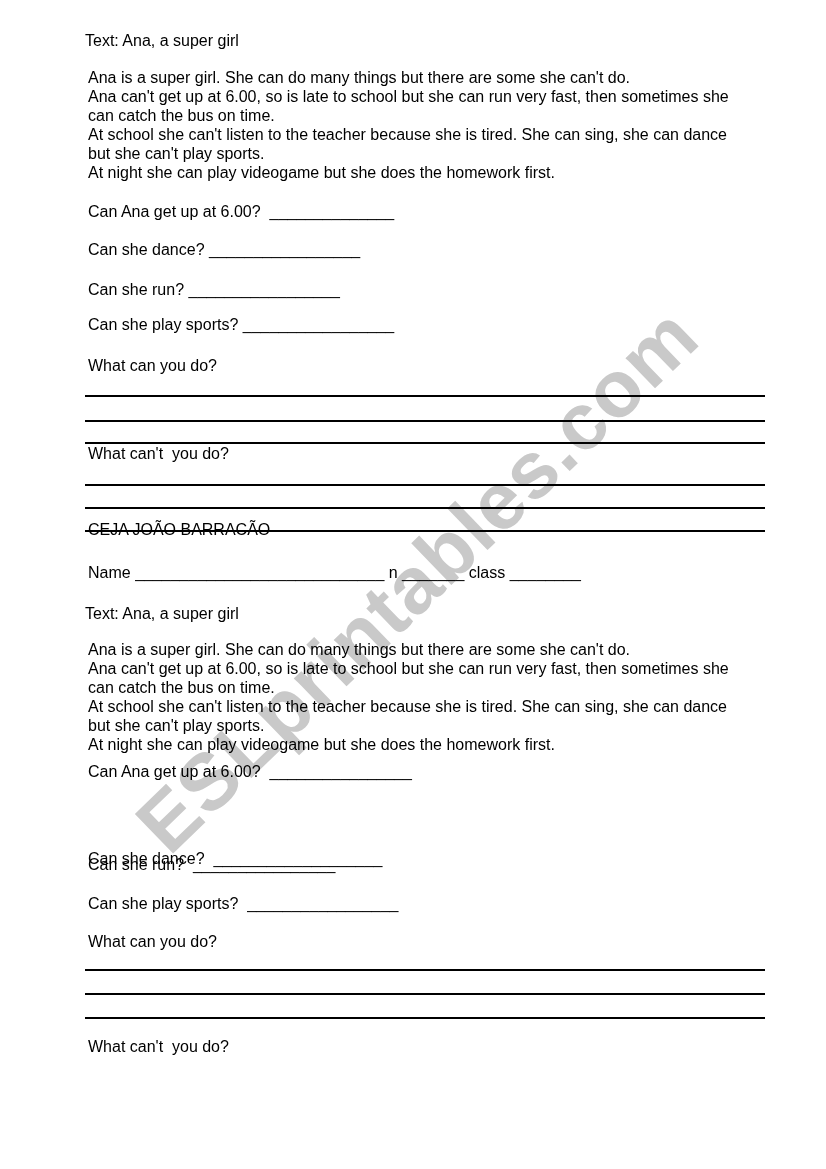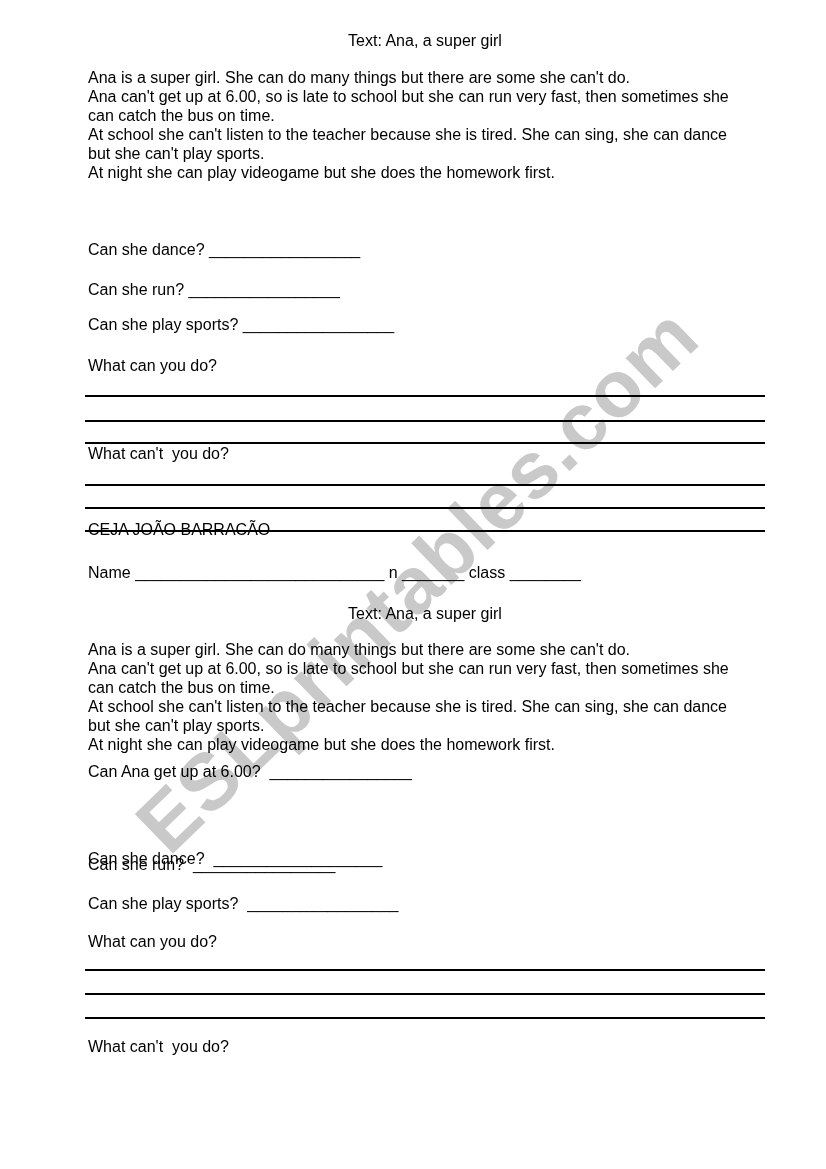--- a/index.html
+++ b/index.html
@@ -27,21 +27,21 @@
     user-select:none;
   }
   .tline {
     position:absolute;
     left:88px;
     white-space:pre-wrap;
     z-index:1;
   }
   .title {
     left:85px; width:680px;
-    text-align:center;
+    text-align:left;
   }
   .rule {
     position:absolute;
     left:85px; width:680px; height:2px;
     background:#000000;
     z-index:1;
   }
 </style>
 </head>
 <body>
@@ -51,20 +51,21 @@
   <div class="watermark" style="color: rgb(201, 201, 201);">ESLprintables.com</div>
 
   <div class="tline title" style="top:31px">Text: Ana, a super girl</div>
   <div class="tline" style="top:68px">Ana is a super girl. She can do many things but there are some she can't do.
 Ana can't get up at 6.00, so is late to school but she can run very fast, then sometimes she
 can catch the bus on time.
 At school she can't listen to the teacher because she is tired. She can sing, she can dance
 but she can't play sports.
 At night she can play videogame but she does the homework first.</div>
 
+  <div class="tline" style="top:202px">Can Ana get up at 6.00?  ______________</div>
   <div class="tline" style="top:280px">Can she run? _________________</div>
   <div class="tline" style="top:240px">Can she dance? _________________</div>
   <div class="tline" style="top:315px">Can she play sports? _________________</div>
   <div class="tline" style="top:356px">What can you do?</div>
 
   <div class="rule" style="top: 395px; background: rgb(0, 0, 0);"></div>
   <div class="rule" style="top: 420px; background: rgb(0, 0, 0);"></div>
   <div class="rule" style="top: 442px; background: rgb(0, 0, 0);"></div>
 
   <div class="tline" style="top:444px">What can't  you do?</div>

